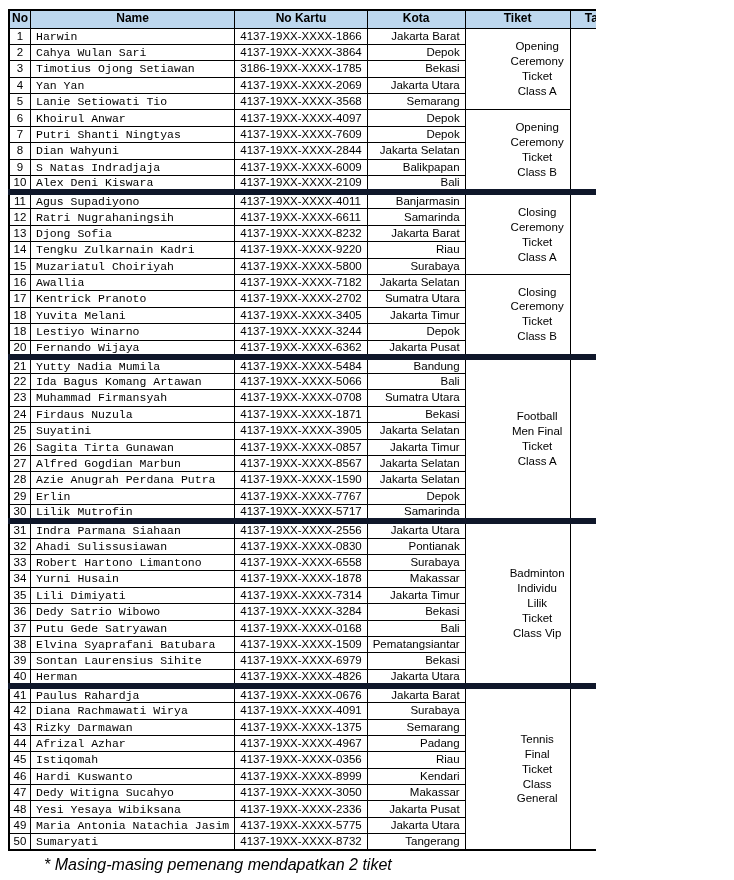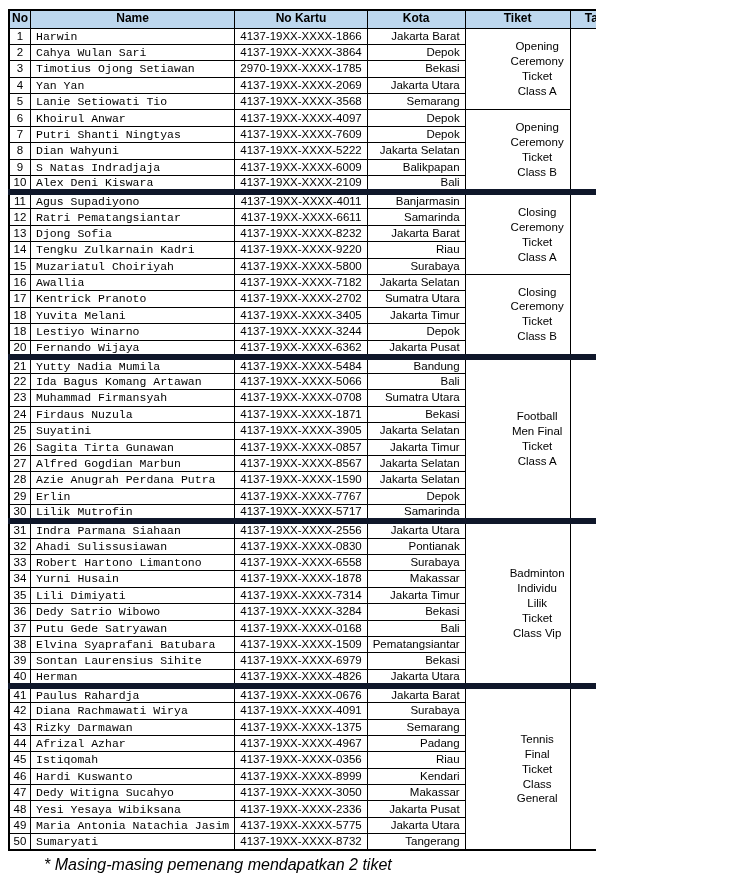--- a/index.html
+++ b/index.html
@@ -38,21 +38,21 @@
   .doc-table tbody tr { height: 16.4px; }
   .doc-table th {
     background: #BDD7EE;
     font-weight: bold;
     text-align: center;
     font-size: 12px;
     padding: 0 2px;
   }
   td.col-no   { text-align: center; padding: 0 2px; }
   td.col-name { text-align: left; font-family: Liberation Mono, monospace; }
-  td.col-kartu{ text-align: center; }
+  td.col-kartu{ }
   td.col-kota { text-align: right; }
   td.col-tiket, td.col-tanggal {
     text-align: center;
     white-space: normal;
     line-height: 1.3;
     padding-left: 44px;
   }
   tr.group-start td { border-top: 6px solid #0f172a; }
   .footnote {
     position: absolute;
@@ -101,21 +101,21 @@
         </tr>
         <tr>
           <td class="col-no">2</td>
           <td class="col-name">Cahya Wulan Sari</td>
           <td class="col-kartu">4137-19XX-XXXX-3864</td>
           <td class="col-kota">Depok</td>
         </tr>
         <tr>
           <td class="col-no">3</td>
           <td class="col-name">Timotius Ojong Setiawan</td>
-          <td class="col-kartu">2970-19XX-XXXX-1785</td>
+          <td class="col-kartu">3186-19XX-XXXX-1785</td>
           <td class="col-kota">Bekasi</td>
         </tr>
         <tr>
           <td class="col-no">4</td>
           <td class="col-name">Yan Yan</td>
           <td class="col-kartu">4137-19XX-XXXX-2069</td>
           <td class="col-kota">Jakarta Utara</td>
         </tr>
         <tr>
           <td class="col-no">5</td>
@@ -135,21 +135,21 @@
         </tr>
         <tr>
           <td class="col-no">7</td>
           <td class="col-name">Putri Shanti Ningtyas</td>
           <td class="col-kartu">4137-19XX-XXXX-7609</td>
           <td class="col-kota">Depok</td>
         </tr>
         <tr>
           <td class="col-no">8</td>
           <td class="col-name">Dian Wahyuni</td>
-          <td class="col-kartu">4137-19XX-XXXX-5222</td>
+          <td class="col-kartu">4137-19XX-XXXX-2844</td>
           <td class="col-kota">Jakarta Selatan</td>
         </tr>
         <tr>
           <td class="col-no">9</td>
           <td class="col-name">S Natas Indradjaja</td>
           <td class="col-kartu">4137-19XX-XXXX-6009</td>
           <td class="col-kota">Balikpapan</td>
         </tr>
         <tr>
           <td class="col-no">10</td>
@@ -163,21 +163,21 @@
           <td class="col-kartu">4137-19XX-XXXX-4011</td>
           <td class="col-kota">Banjarmasin</td>
           <td class="col-tiket" rowspan="5">
             <div>Closing Ceremony</div>
             <div>Ticket Class A</div>
           </td>
           <td class="col-tanggal" rowspan="10">2-Sep-18</td>
         </tr>
         <tr>
           <td class="col-no">12</td>
-          <td class="col-name">Ratri Pematangsiantar</td>
+          <td class="col-name">Ratri Nugrahaningsih</td>
           <td class="col-kartu">4137-19XX-XXXX-6611</td>
           <td class="col-kota">Samarinda</td>
         </tr>
         <tr>
           <td class="col-no">13</td>
           <td class="col-name">Djong Sofia</td>
           <td class="col-kartu">4137-19XX-XXXX-8232</td>
           <td class="col-kota">Jakarta Barat</td>
         </tr>
         <tr>

